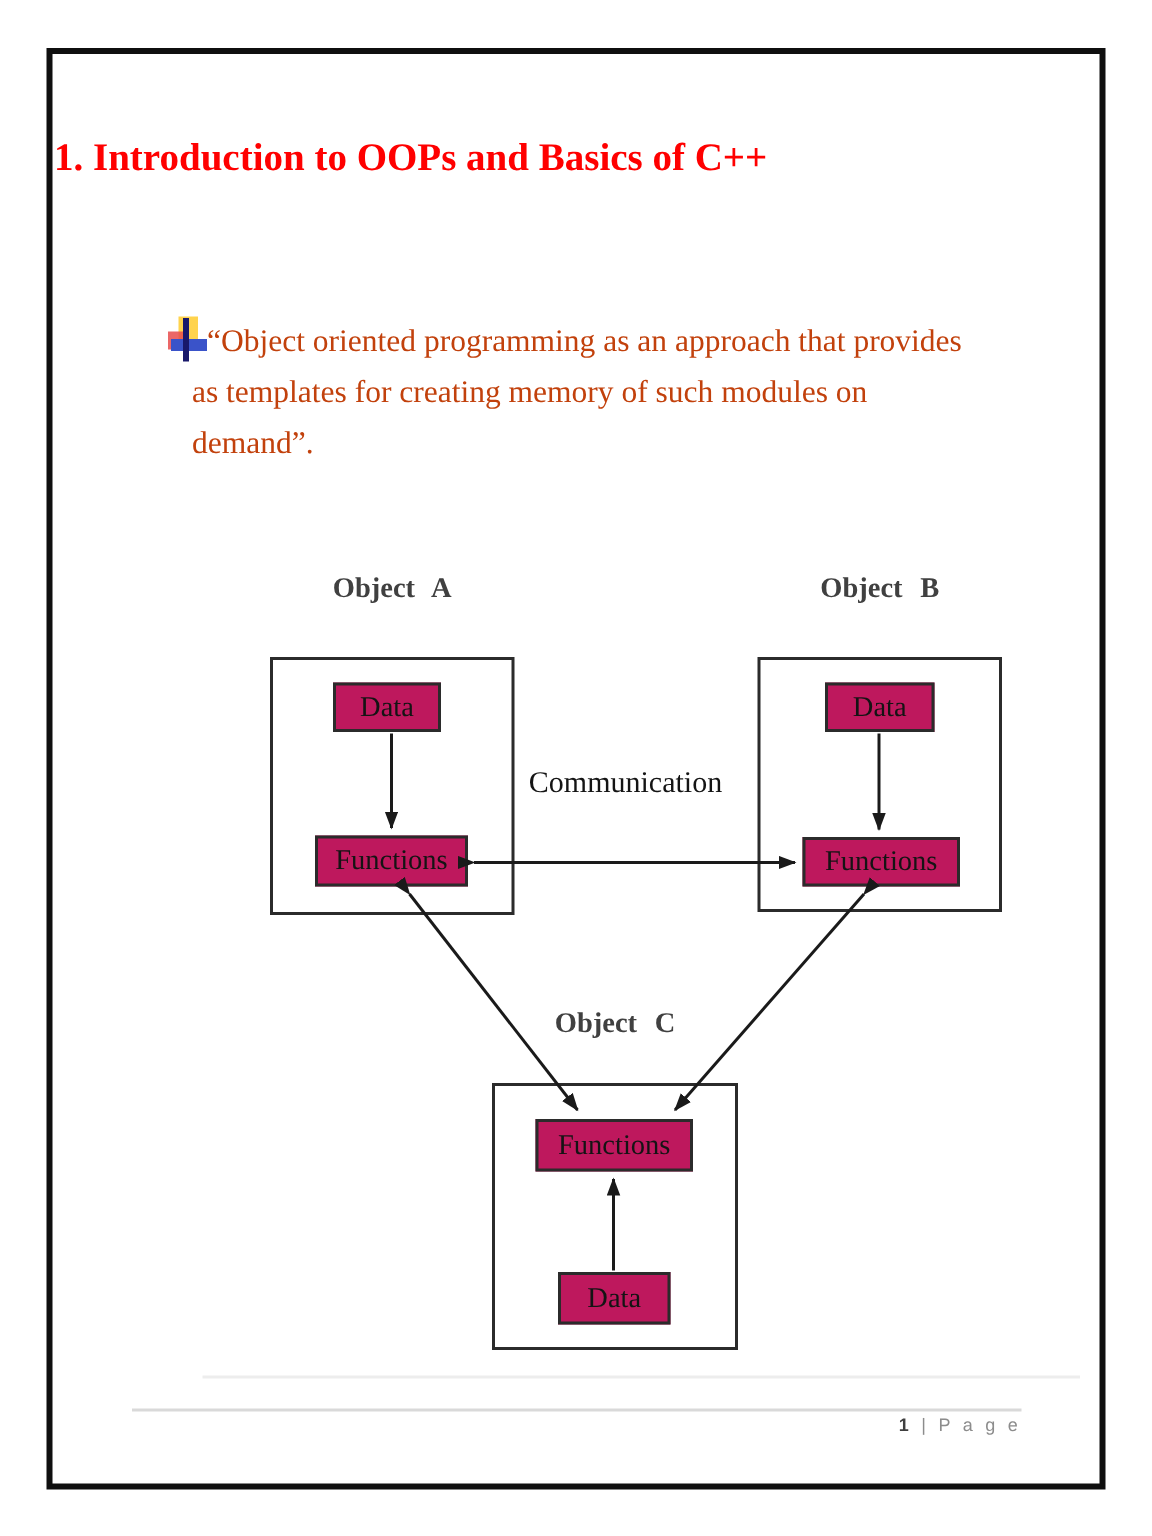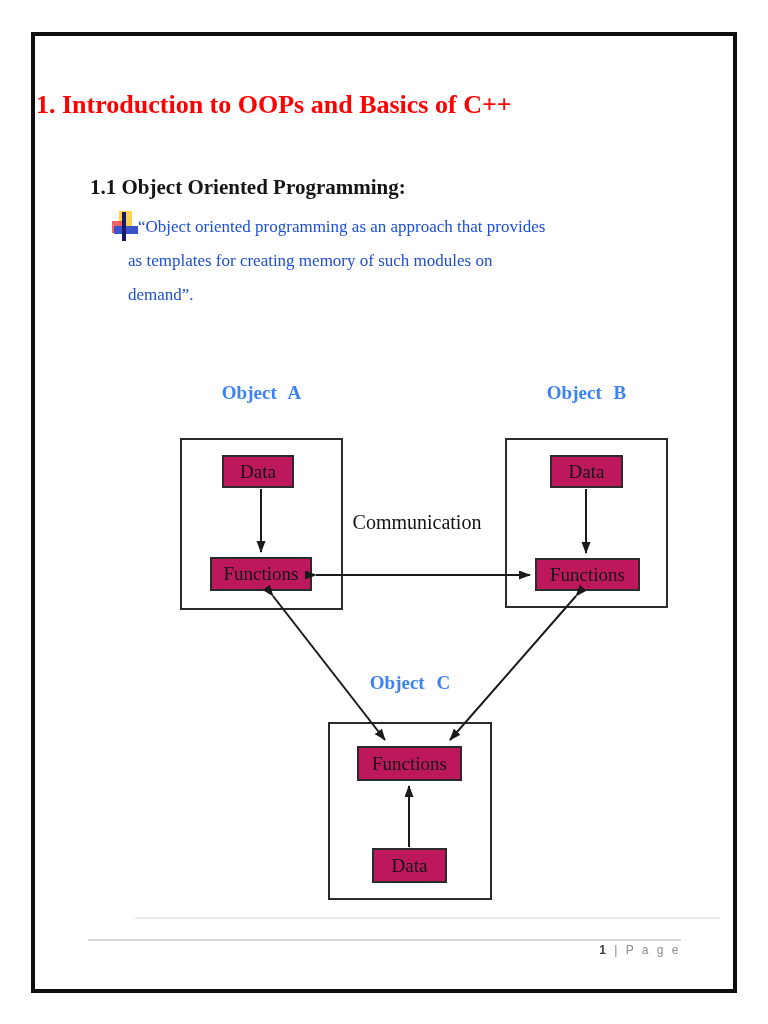--- a/index.html
+++ b/index.html
@@ -11,26 +11,26 @@
         font-size:26px;font-weight:bold;color:#ff0000;letter-spacing:0px;}
   .section-heading{position:absolute;left:90px;top:175px;font-size:21px;font-weight:bold;color:#151515;}
 
   
   .bullet{position:absolute;left:112px;top:210px;width:28px;height:32px;}
   .bullet .y{position:absolute;left:7px;top:1px;width:13px;height:18px;background:#ffd34d;}
   .bullet .r{position:absolute;left:0px;top:11px;width:13px;height:12px;background:#e84c4c;opacity:.85;}
   .bullet .b{position:absolute;left:2px;top:16px;width:24px;height:8px;background:#3a53c9;}
   .bullet .v{position:absolute;left:10px;top:2px;width:4px;height:29px;background:#18186b;}
 
-  .quote{position:absolute;left:128px;top:210px;font-size:17px;color:#1d4ed8;}
+  .quote{position:absolute;left:128px;top:210px;font-size:21px;color:#c2410c;}
   .quote .ln{height:34px;line-height:34px;white-space:nowrap;}
   .quote .ln.first{padding-left:10px;}
 
   
-  .obj-label{position:absolute;font-size:19px;font-weight:bold;color:#3b82f6;
+  .obj-label{position:absolute;font-size:19px;font-weight:bold;color:#404040;
         text-align:center;word-spacing:7px;white-space:nowrap;}
   .lbl-a{left:180px;top:382px;width:163px;}
   .lbl-b{left:505px;top:382px;width:163px;}
   .lbl-c{left:328px;top:672px;width:164px;}
   .outer-box{position:absolute;border:2px solid #2b2b2b;background:transparent;}
   .box-a{left:180px;top:438px;width:159px;height:168px;}
   .box-b{left:505px;top:438px;width:159px;height:166px;}
   .box-c{left:328px;top:722px;width:160px;height:174px;}
   .inner-box{position:absolute;border:2px solid #2b2b2b;background:#be185d;
         font-size:19px;color:#141414;text-align:center;}
@@ -52,21 +52,20 @@
   .footer-text .num{color:#3f3f3f;font-weight:bold;}
 </style>
 </head>
 <body>
 
 <div class="page">
   <div class="page-border"></div>
 
   <div class="doc-title">1. Introduction to OOPs and Basics of C++</div>
 
-  <div class="section-heading">1.1 Object Oriented Programming:</div>
 
   <div class="bullet">
     <div class="y"></div>
     <div class="r"></div>
     <div class="b"></div>
     <div class="v"></div>
   </div>
 
   <div class="quote">
     <div class="ln first">“Object oriented programming as an approach that provides</div>

